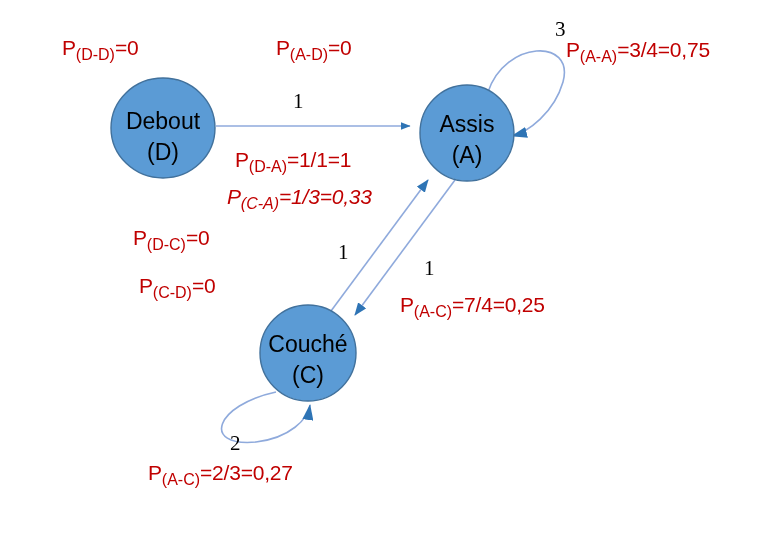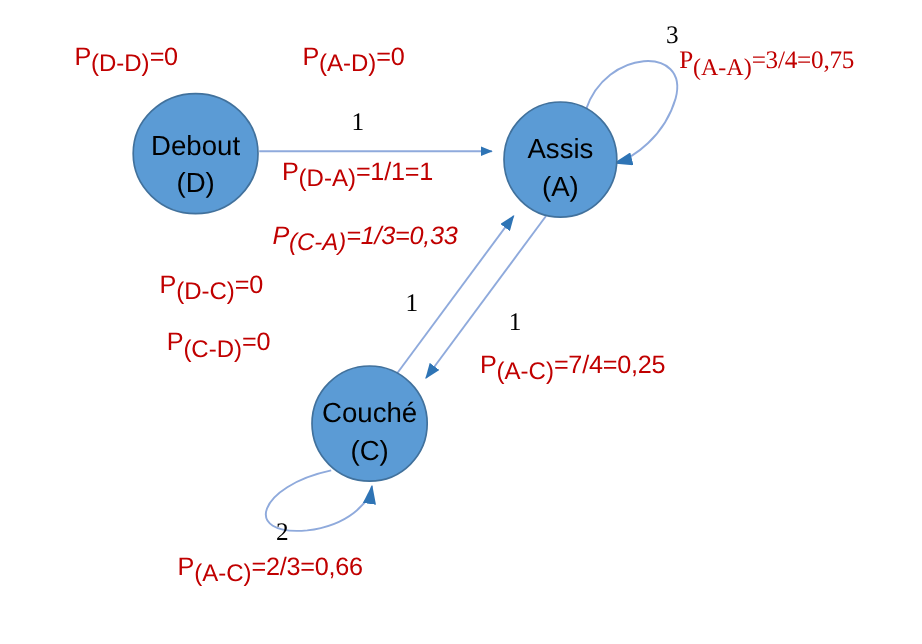--- a/index.html
+++ b/index.html
@@ -38,21 +38,21 @@
   }
   .prob-label {
     position: absolute;
     font-family: "Liberation Sans", sans-serif;
     font-size: 21px;
     color: #C00000;
     white-space: nowrap;
     letter-spacing: -0.2px;
   }
   .prob-label .sub {
-    font-size: 20px;
+    font-size: 16px;
     vertical-align: sub;
     letter-spacing: 0;
   }
 </style>
 </head>
 <body>
 
 <svg id="diagram-canvas" viewBox="0 0 768 537" xmlns="http://www.w3.org/2000/svg">
 
   <defs>
@@ -113,43 +113,43 @@
 <div class="count-label" style="left:338px; top:240px;">1</div>
 
 <div class="count-label" style="left:424px; top:256px;">1</div>
 
 <div class="count-label" style="left:230px; top:431px;">2</div>
 
 <div class="prob-label" style="left:62px; top:36px;">
   <span>P</span><span class="sub">(D-D)</span><span>=0</span>
 </div>
 
-<div class="prob-label" style="left:252px; top:36px;">
+<div class="prob-label" style="left:276px; top:36px;">
   <span>P</span><span class="sub">(A-D)</span><span>=0</span>
 </div>
 
-<div class="prob-label" style="left:566px; top:38px;font-family:Liberation Serif, serif;">
+<div class="prob-label" style="left:566px; top:38px;">
   <span>P</span><span class="sub">(A-A)</span><span>=3/4=0,75</span>
 </div>
 
-<div class="prob-label" style="left:235px; top:132px;">
+<div class="prob-label" style="left:235px; top:148px;">
   <span>P</span><span class="sub">(D-A)</span><span>=1/1=1</span>
 </div>
 
 <div class="prob-label" style="left:227px; top:185px;font-style:italic;">
   <span>P</span><span class="sub">(C-A)</span><span>=1/3=0,33</span>
 </div>
 
 <div class="prob-label" style="left:133px; top:226px;">
   <span>P</span><span class="sub">(D-C)</span><span>=0</span>
 </div>
 
 <div class="prob-label" style="left:139px; top:274px;">
   <span>P</span><span class="sub">(C-D)</span><span>=0</span>
 </div>
 
 <div class="prob-label" style="left:400px; top:293px;">
   <span>P</span><span class="sub">(A-C)</span><span>=7/4=0,25</span>
 </div>
 
 <div class="prob-label" style="left:148px; top:461px;">
-  <span>P</span><span class="sub">(A-C)</span><span>=2/3=0,66</span>
+  <span>P</span><span class="sub">(A-C)</span><span>=2/3=0,27</span>
 </div>
 
 </body></html>

